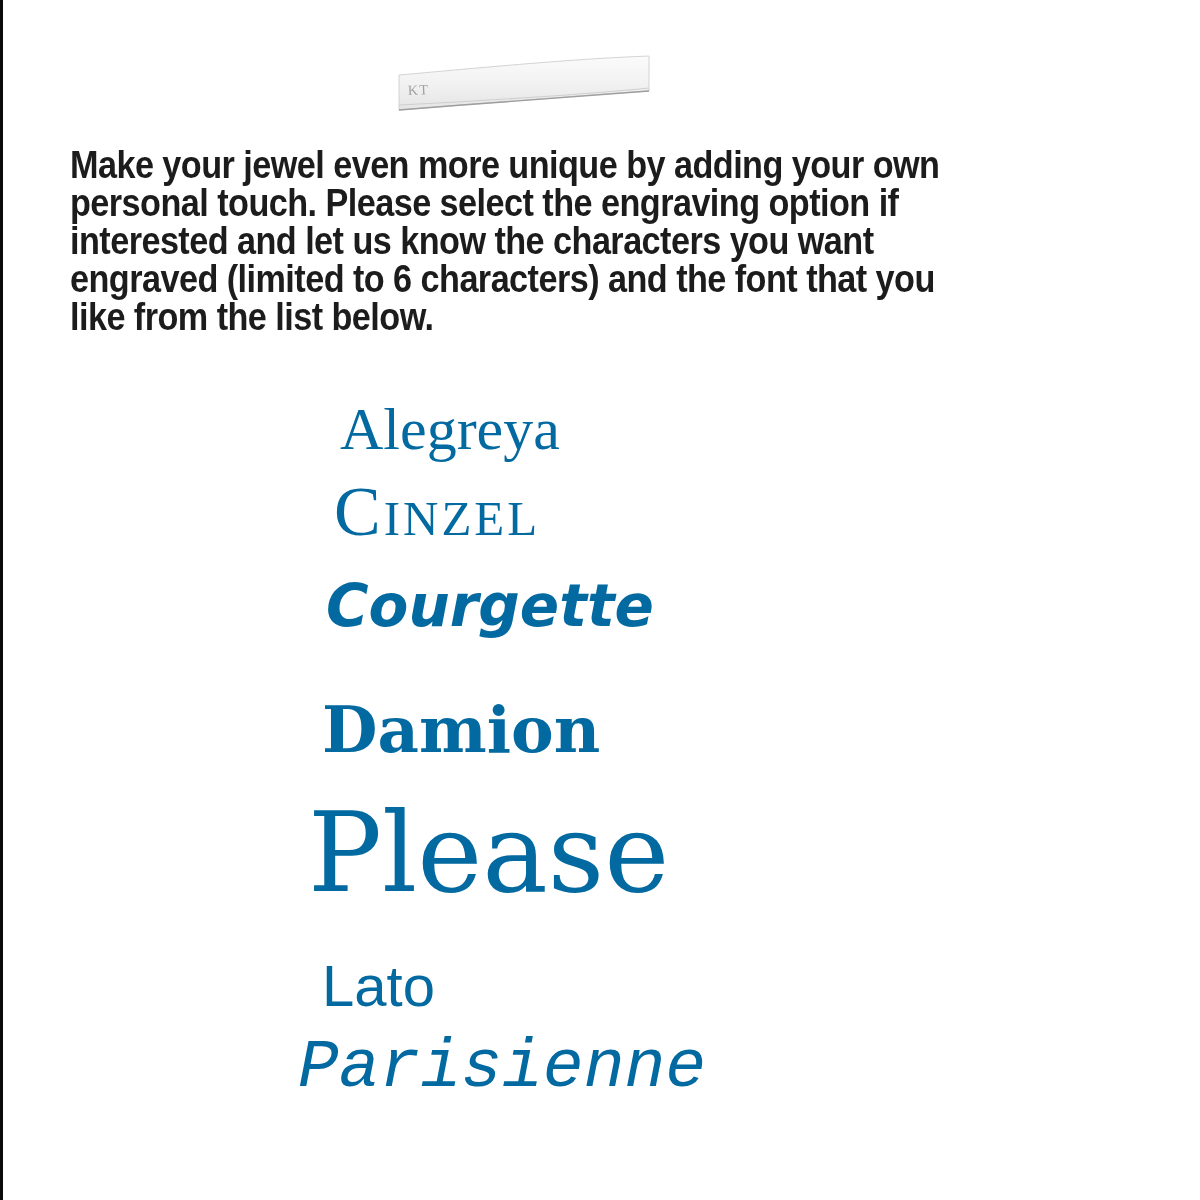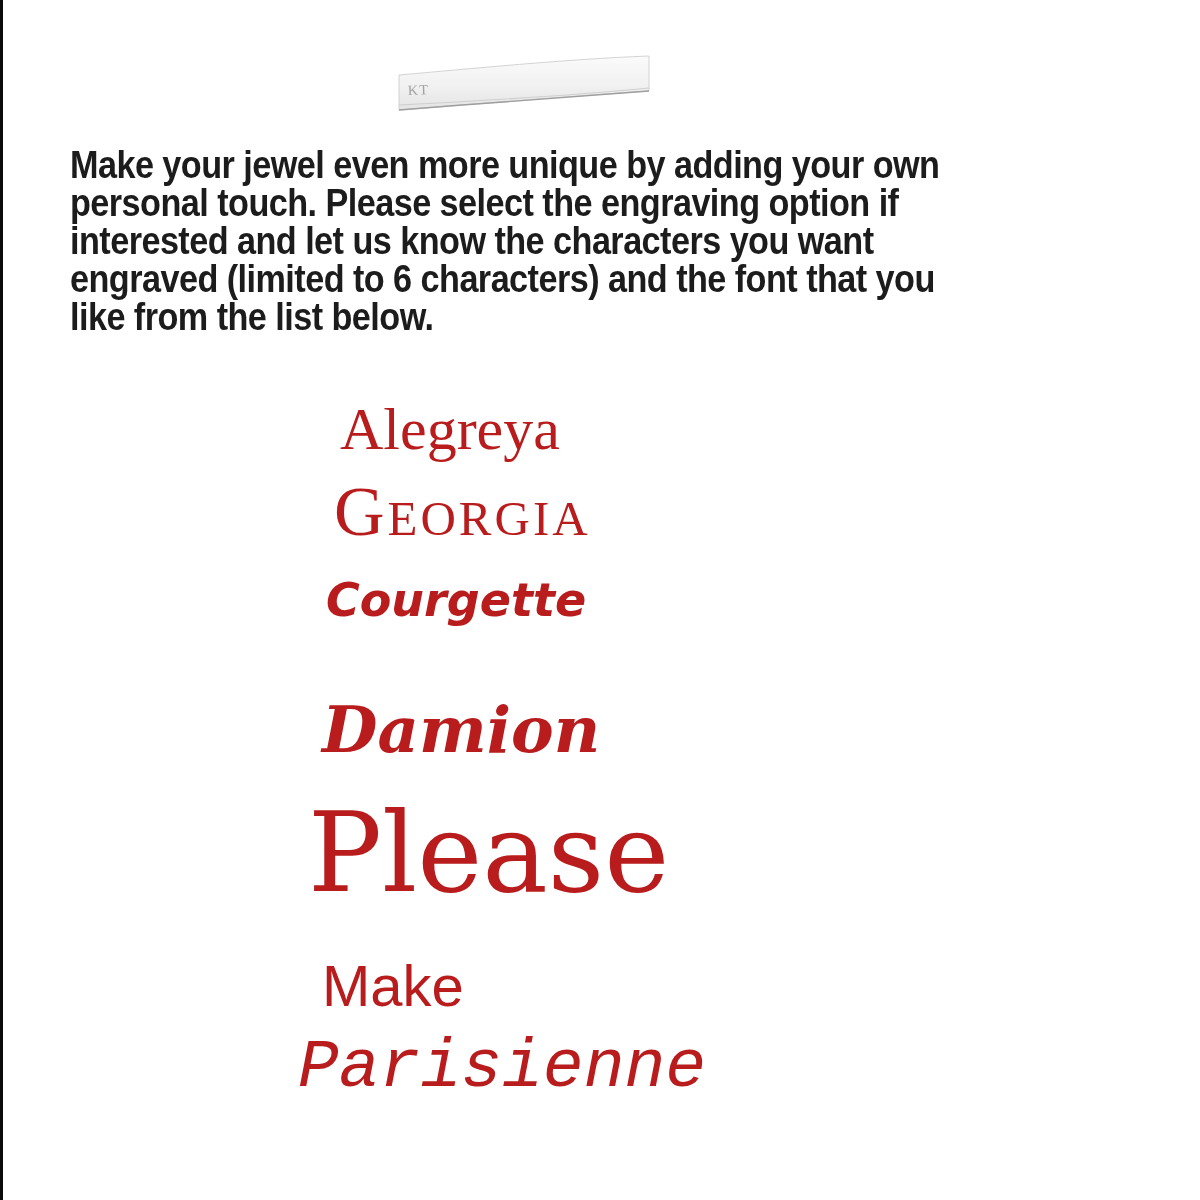--- a/index.html
+++ b/index.html
@@ -39,46 +39,45 @@
     line-height: 38px;
     letter-spacing: -0.6px;
     color: #1c1c1c;
     white-space: pre-line;
     transform: scaleX(0.9);
     transform-origin: 0 0;
   }
   .font-sample {
     position: absolute;
     line-height: 1;
-    color: #b91c1c;
+    color: #0369a1;
     white-space: nowrap;
   }
   .f-alegreya {
     left: 340px; top: 399px;
     font-family: "Liberation Serif", serif;
     font-size: 60px;
   }
   .f-cinzel {
     left: 334px; top: 477px;
     font-family: "Liberation Serif", serif;
     font-variant: small-caps;
     font-size: 70px;
     letter-spacing: 3px;
   }
   .f-courgette {
     left: 326px; top: 577px;
     font-family: "DejaVu Sans", sans-serif;
     font-style: italic;
     font-weight: bold;
-    font-size: 46px;
+    font-size: 58px;
   }
   .f-damion {
     left: 322px; top: 698px;
     font-family: "DejaVu Serif", serif;
-    font-style: italic;
     font-weight: bold;
     font-size: 64px;
   }
   .f-georgia {
     left: 308px; top: 798px;
     font-family: "DejaVu Serif", serif;
     font-size: 110px;
   }
   .f-lato {
     left: 322px; top: 957px;
@@ -118,21 +117,21 @@
   </figure>
 
   <p class="intro">Make your jewel even more unique by adding your own
 personal touch. Please select the engraving option if
 interested and let us know the characters you want
 engraved (limited to 6 characters) and the font that you
 like from the list below.</p>
 
   <div>
     <div class="font-sample f-alegreya">Alegreya</div>
-    <div class="font-sample f-cinzel">Georgia</div>
+    <div class="font-sample f-cinzel">Cinzel</div>
     <div class="font-sample f-courgette">Courgette</div>
     <div class="font-sample f-damion">Damion</div>
     <div class="font-sample f-georgia">Please</div>
-    <div class="font-sample f-lato">Make</div>
+    <div class="font-sample f-lato">Lato</div>
     <div class="font-sample f-parisienne">Parisienne</div>
   </div>
 
 </div>
 
 </body></html>

